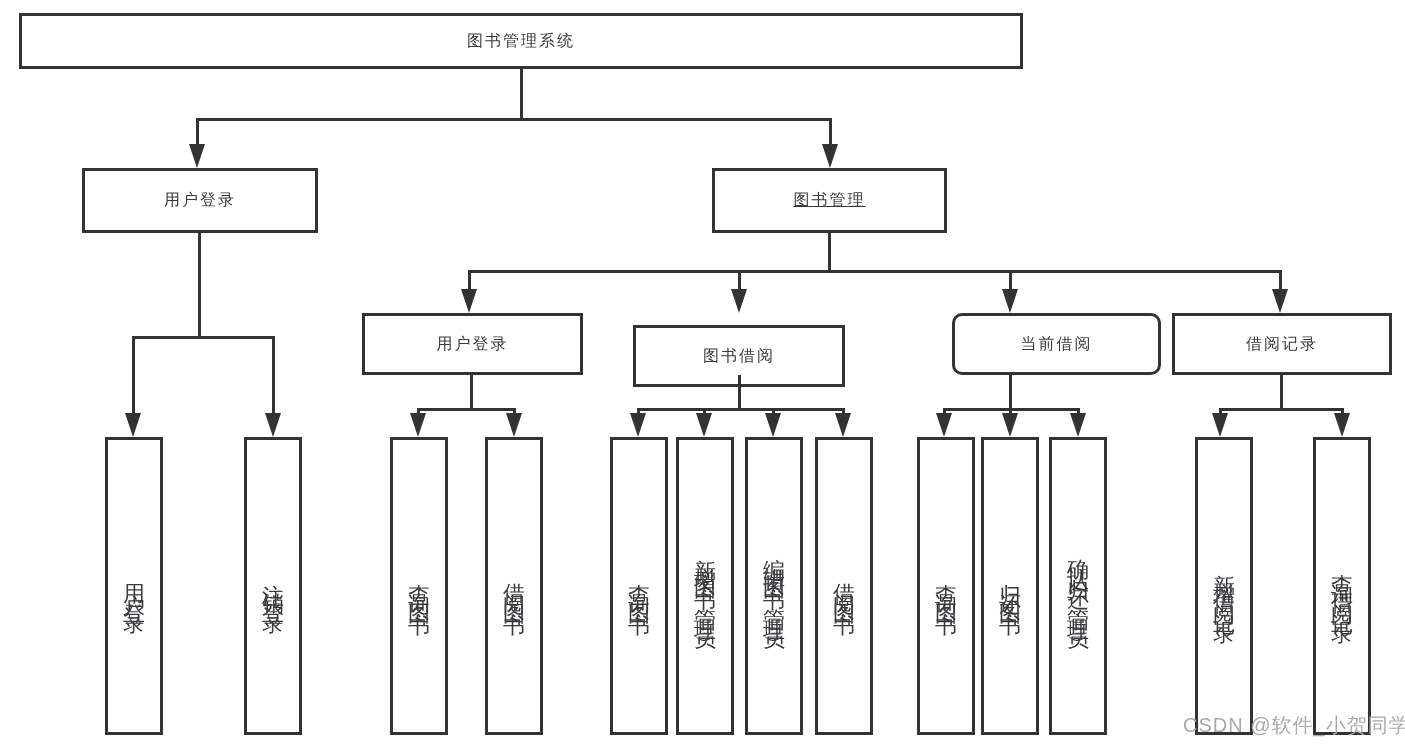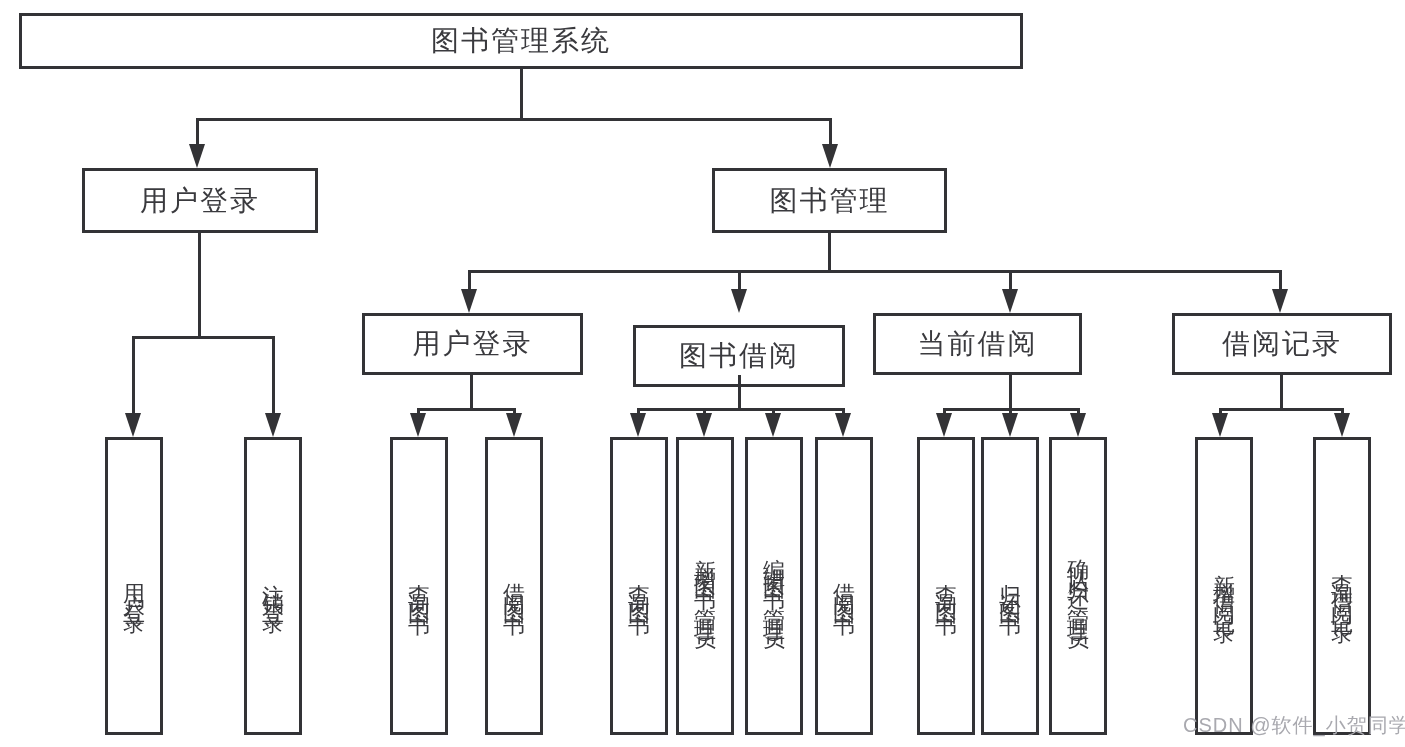--- a/index.html
+++ b/index.html
@@ -5,21 +5,21 @@
   html,body{margin:0;padding:0;background:#fff;}
   .stage{
     position:relative;width:1405px;height:747px;background:var(--bg,#fff);
     font-family:"Liberation Sans","DejaVu Sans",sans-serif;overflow:hidden;
   }
   .node{
     position:absolute;box-sizing:border-box;background:#fff;
     border:3px solid var(--line,#333);color:var(--text,#3a3a3e);
     display:flex;align-items:center;justify-content:center;
   }
-  .node.h{font-size:28px;letter-spacing:2px;white-space:nowrap;}
+  .node.h{font-size:16px;letter-spacing:2px;white-space:nowrap;}
   .node.v{
     writing-mode:vertical-rl;text-orientation:mixed;
     font-size:22px;letter-spacing:10px;line-height:1.1;
   }
   .hline{position:absolute;height:3px;background:var(--line,#333);}
   .vline{position:absolute;width:3px;background:var(--line,#333);}
   .arrow{
     position:absolute;width:0;height:0;
     border-left:8px solid transparent;border-right:8px solid transparent;
     border-top:24px solid var(--line,#333);
@@ -37,21 +37,21 @@
   <div class="node h" style="left:19px;top:13px;width:1004px;height:56px;">图书管理系统</div>
 
   <div class="vline" style="left:520px;top:69px;height:52px;"></div>
   <div class="hline" style="left:196px;top:118px;width:636px;"></div>
   <div class="vline" style="left:196px;top:118px;height:30px;"></div>
   <div class="arrow" style="left:189px;top:144px;"></div>
   <div class="vline" style="left:829px;top:118px;height:30px;"></div>
   <div class="arrow" style="left:822px;top:144px;"></div>
 
   <div class="node h" style="left:82px;top:168px;width:236px;height:65px;">用户登录</div>
-  <div class="node h" style="left:712px;top:168px;width:235px;height:65px;">图书管理</div>
+  <div class="node h" style="left:712px;top:168px;width:235px;height:65px;text-decoration:underline;">图书管理</div>
 
   <div class="vline" style="left:198px;top:233px;height:104px;"></div>
   <div class="hline" style="left:132px;top:336px;width:143px;"></div>
   <div class="vline" style="left:132px;top:336px;height:80px;"></div>
   <div class="arrow" style="left:125px;top:413px;"></div>
   <div class="vline" style="left:272px;top:336px;height:80px;"></div>
   <div class="arrow" style="left:265px;top:413px;"></div>
 
   <div class="vline" style="left:828px;top:233px;height:40px;"></div>
   <div class="hline" style="left:468px;top:270px;width:814px;"></div>
@@ -59,21 +59,21 @@
   <div class="arrow" style="left:461px;top:289px;"></div>
   <div class="vline" style="left:738px;top:270px;height:22px;"></div>
   <div class="arrow" style="left:731px;top:289px;"></div>
   <div class="vline" style="left:1009px;top:270px;height:22px;"></div>
   <div class="arrow" style="left:1002px;top:289px;"></div>
   <div class="vline" style="left:1279px;top:270px;height:22px;"></div>
   <div class="arrow" style="left:1272px;top:289px;"></div>
 
   <div class="node h" style="left:362px;top:313px;width:221px;height:62px;">用户登录</div>
   <div class="node h" style="left:633px;top:325px;width:212px;height:62px;">图书借阅</div>
-  <div class="node h" style="left:873px;top:313px;width:209px;height:62px;">当前借阅</div>
+  <div class="node h" style="left:952px;top:313px;width:209px;height:62px;border-radius:10px;">当前借阅</div>
   <div class="node h" style="left:1172px;top:313px;width:220px;height:62px;">借阅记录</div>
 
   <div class="vline" style="left:470px;top:375px;height:36px;"></div>
   <div class="hline" style="left:417px;top:408px;width:99px;"></div>
   <div class="vline" style="left:417px;top:408px;height:8px;"></div>
   <div class="arrow" style="left:410px;top:413px;"></div>
   <div class="vline" style="left:513px;top:408px;height:8px;"></div>
   <div class="arrow" style="left:506px;top:413px;"></div>
 
   <div class="vline" style="left:738px;top:375px;height:36px;"></div>

